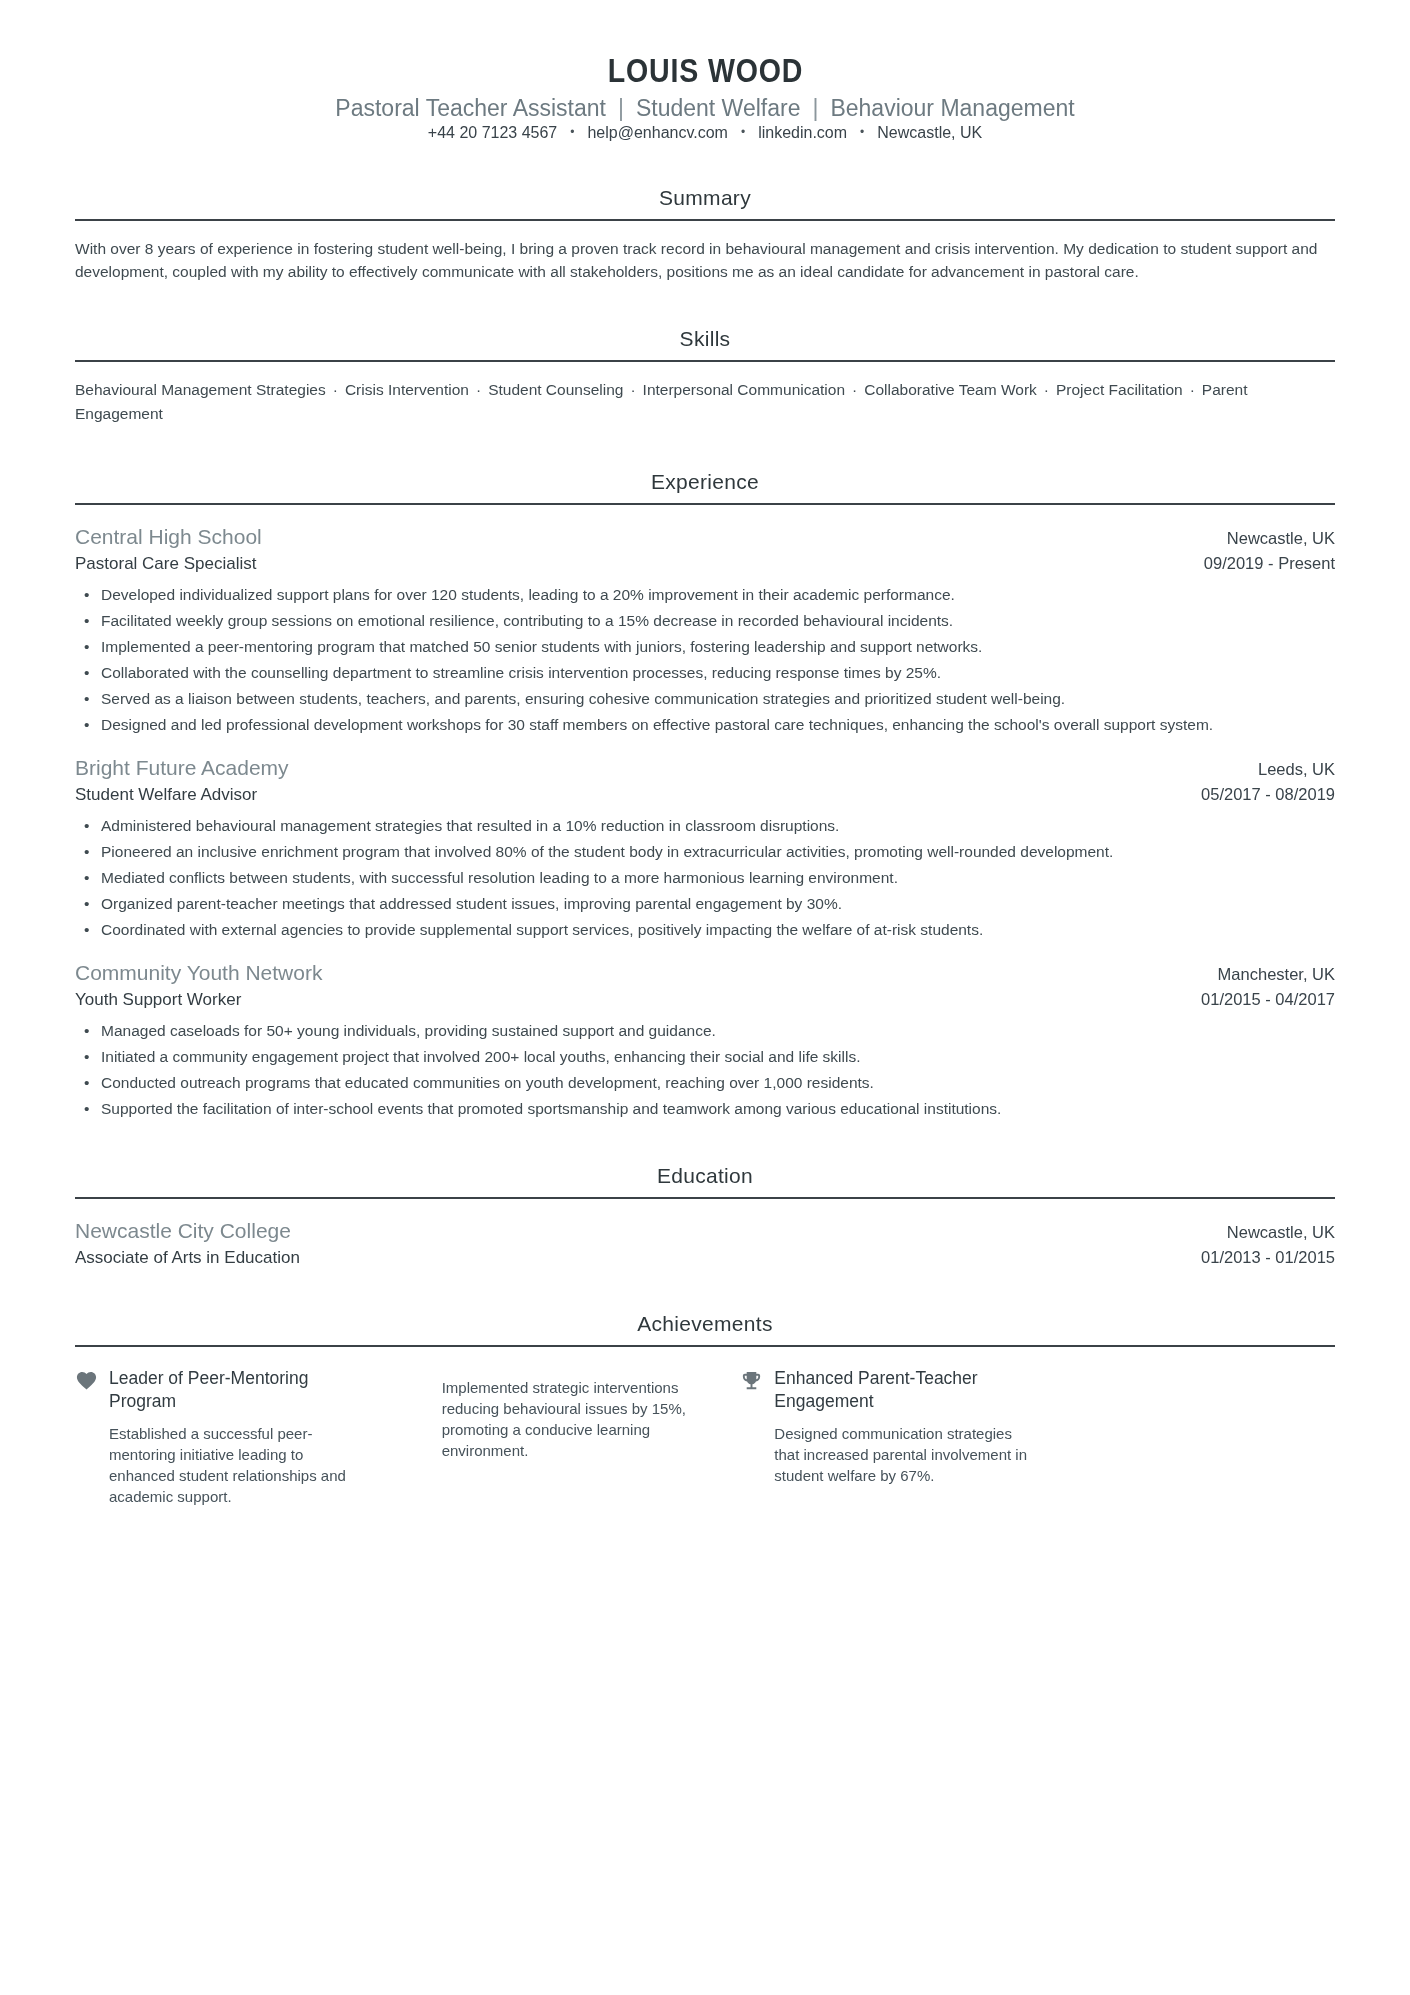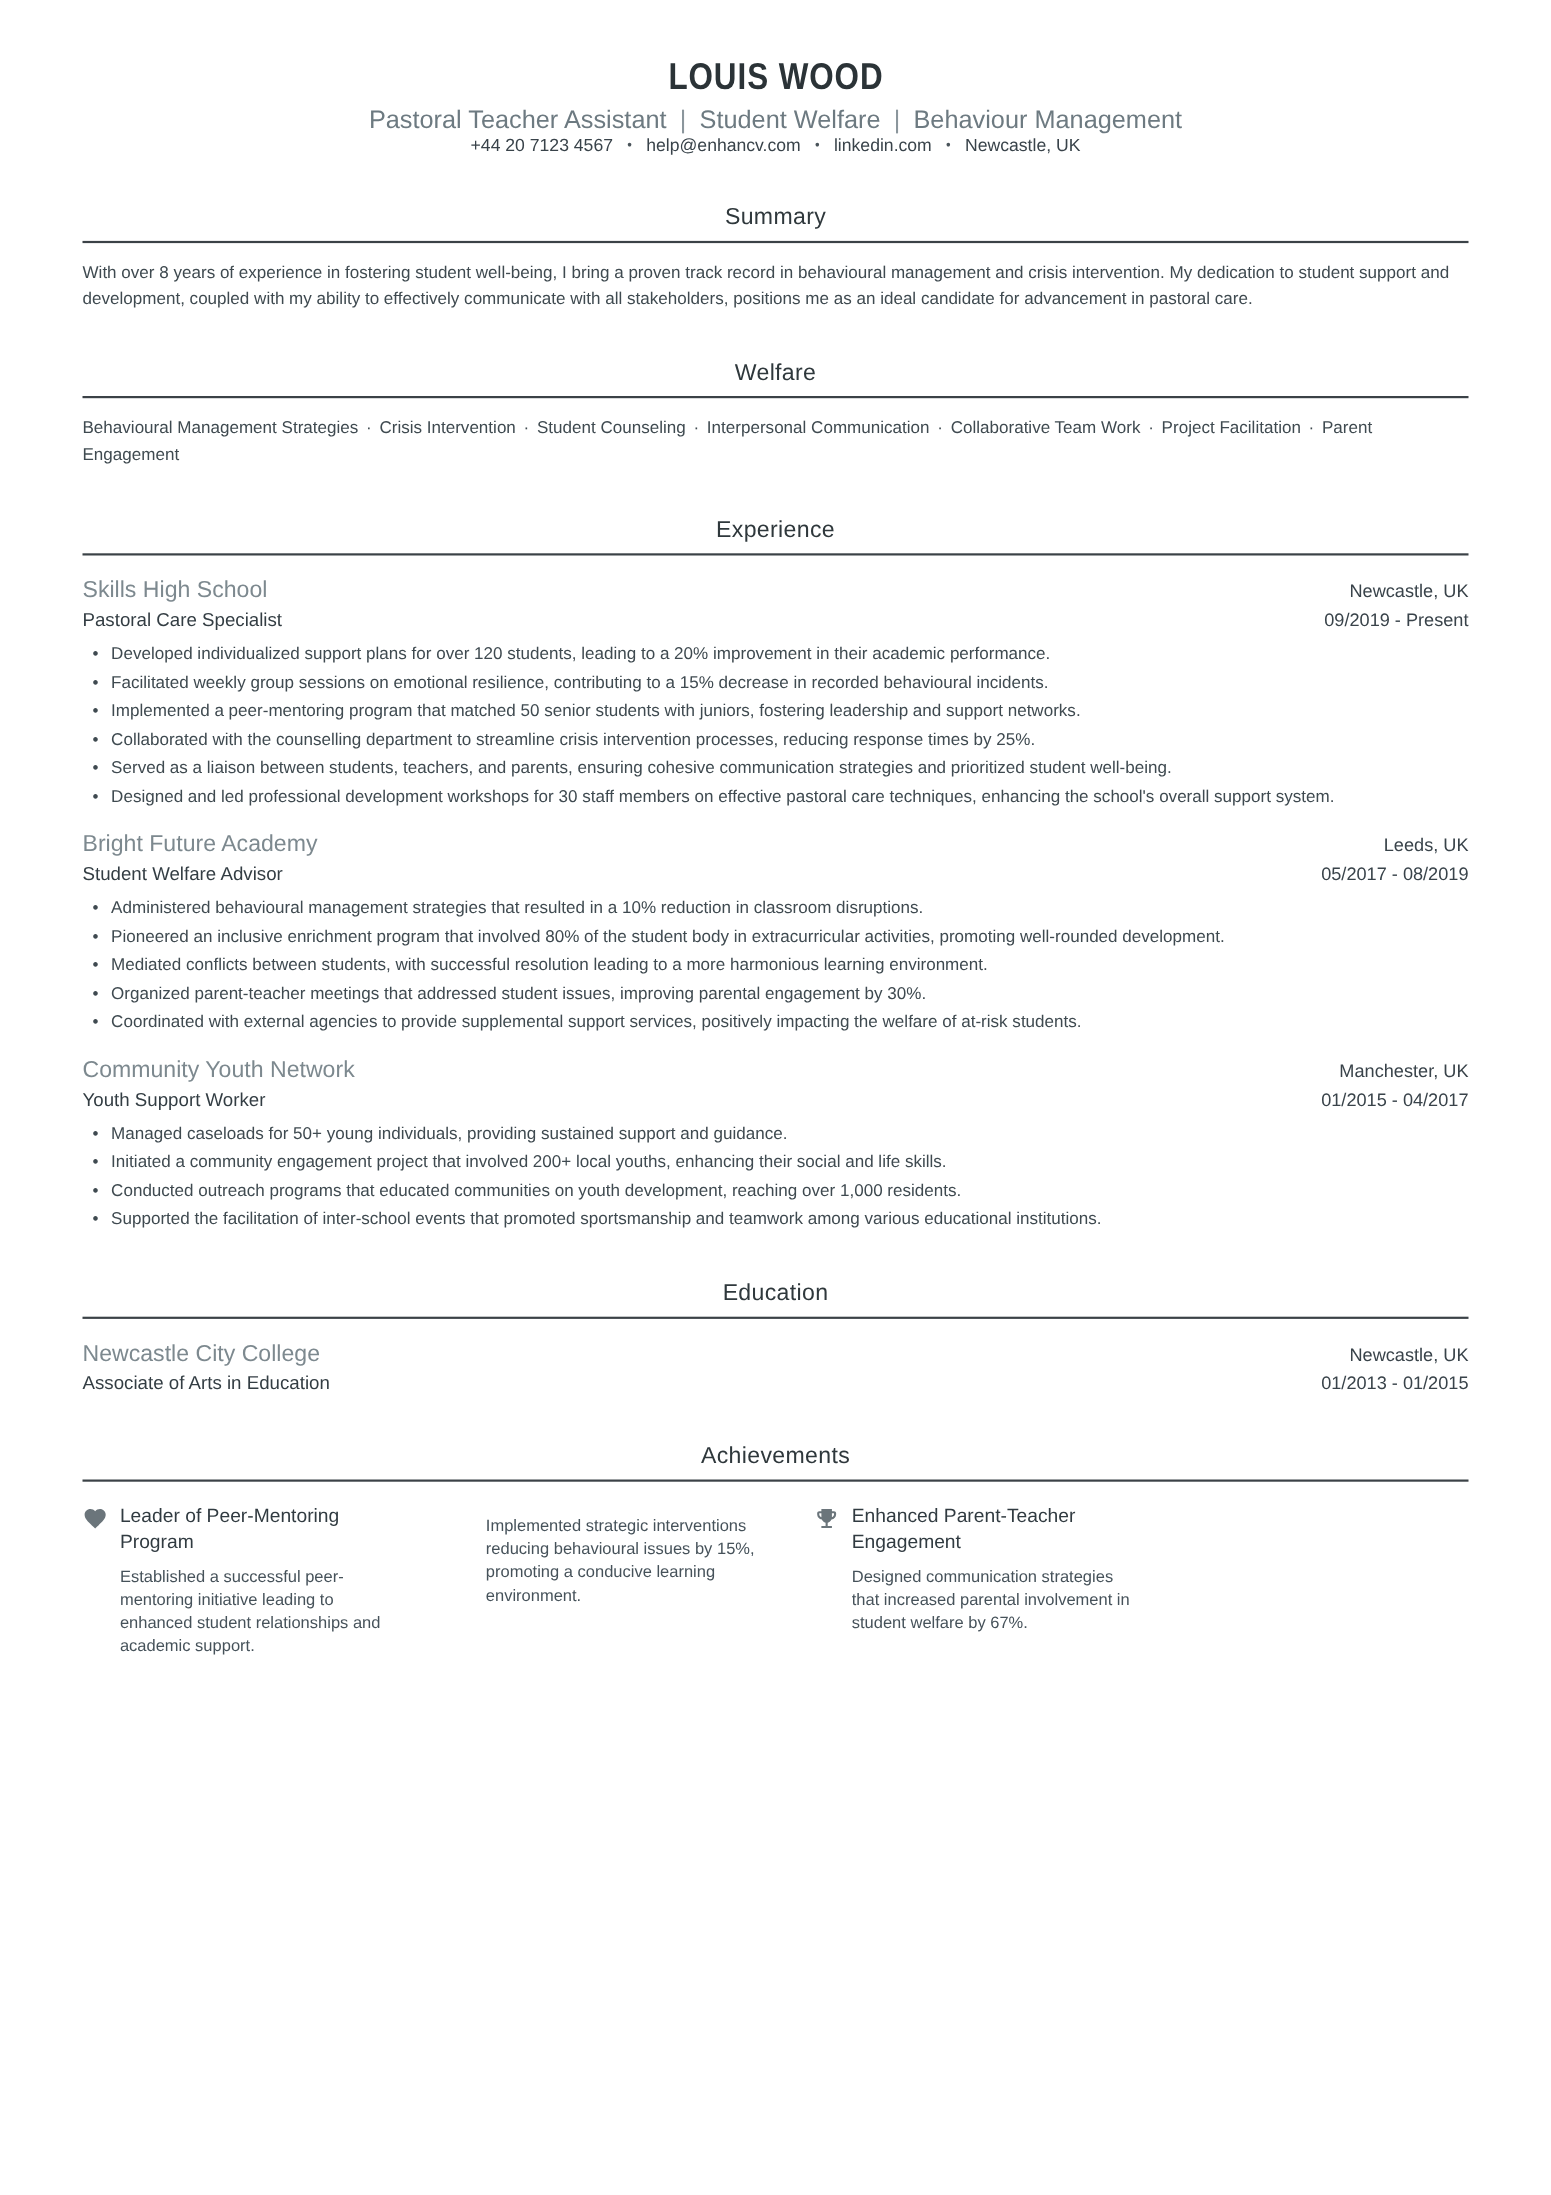--- a/index.html
+++ b/index.html
@@ -70,36 +70,36 @@
 
     <section>
       <h2 class="sec">Summary</h2>
       <div class="rule"></div>
       <div class="sec-body">
         <p class="body-text">With over 8 years of experience in fostering student well-being, I bring a proven track record in behavioural management and crisis intervention. My dedication to student support and development, coupled with my ability to effectively communicate with all stakeholders, positions me as an ideal candidate for advancement in pastoral care.</p>
       </div>
     </section>
 
     <section>
-      <h2 class="sec">Welfare</h2>
+      <h2 class="sec">Skills</h2>
       <div class="rule"></div>
       <div class="sec-body">
         <p class="skills-line">
           <span class="part">Behavioural Management Strategies</span><span class="part">Crisis Intervention</span><span class="part">Student Counseling</span><span class="part">Interpersonal Communication</span><span class="part">Collaborative Team Work</span><span class="part">Project Facilitation</span><span class="part">Parent Engagement</span>
         </p>
       </div>
     </section>
 
     <section>
       <h2 class="sec">Experience</h2>
       <div class="rule"></div>
 
       <div class="entry">
         <div class="entry-head">
-          <div class="company">Skills High School</div>
+          <div class="company">Central High School</div>
           <div class="meta-right">Newcastle, UK</div>
         </div>
         <div class="entry-sub">
           <div class="role">Pastoral Care Specialist</div>
           <div class="meta-right">09/2019 - Present</div>
         </div>
         <ul class="blts">
           <li>Developed individualized support plans for over 120 students, leading to a 20% improvement in their academic performance.</li>
           <li>Facilitated weekly group sessions on emotional resilience, contributing to a 15% decrease in recorded behavioural incidents.</li>
           <li>Implemented a peer-mentoring program that matched 50 senior students with juniors, fostering leadership and support networks.</li>

